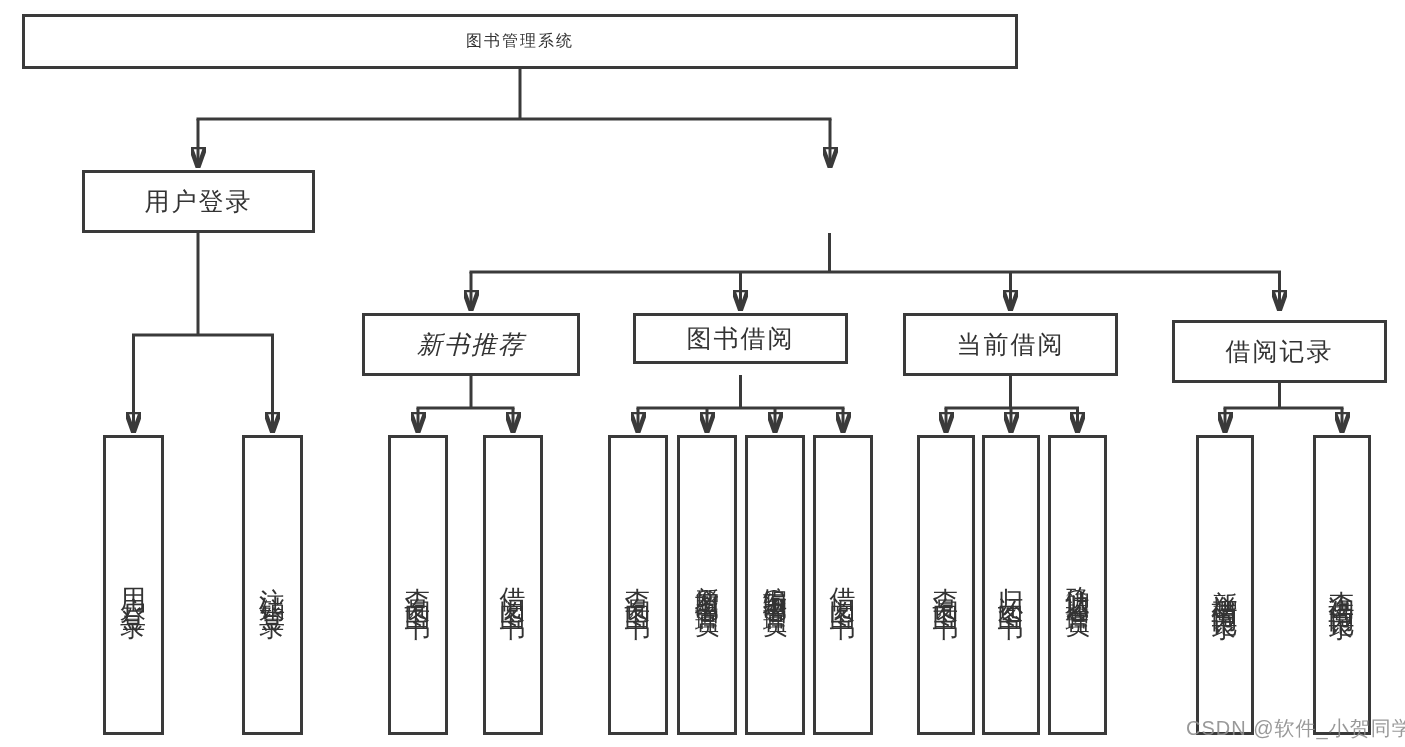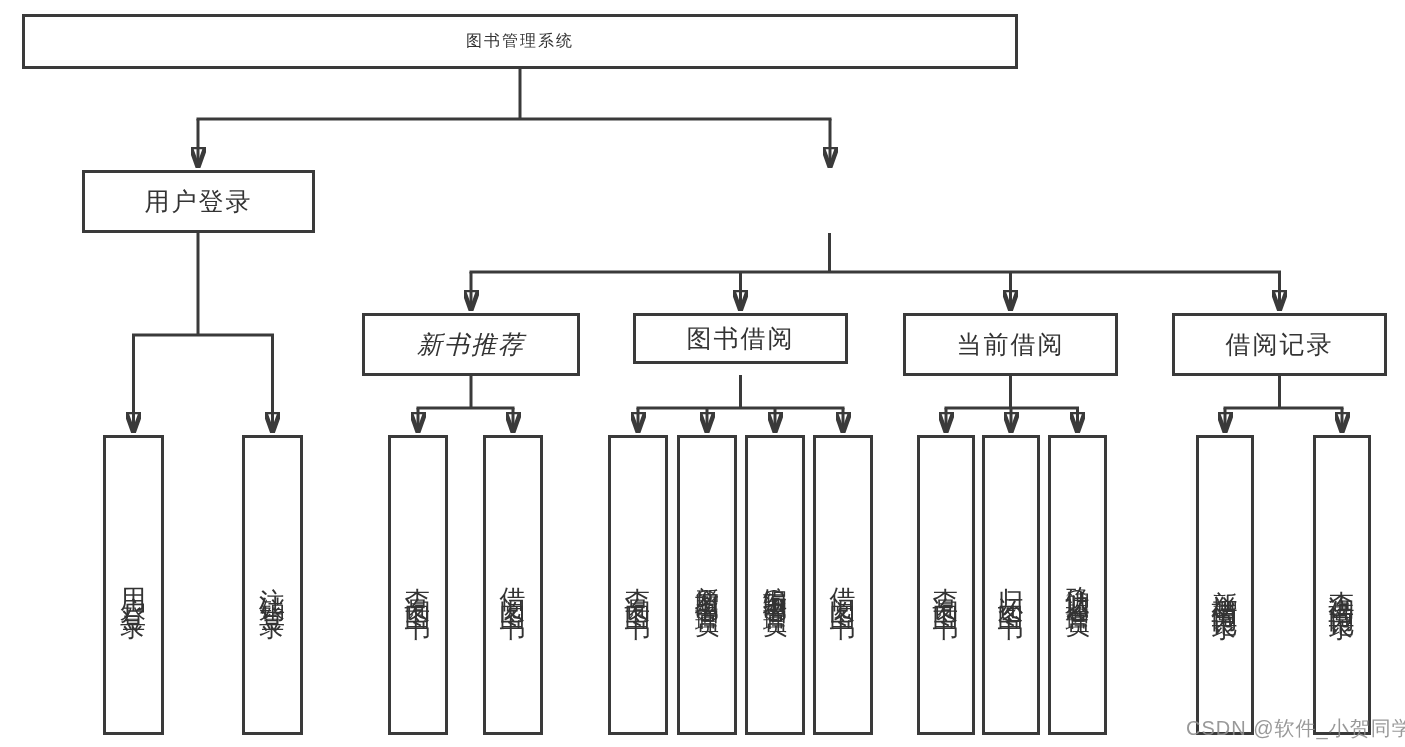--- a/index.html
+++ b/index.html
@@ -127,21 +127,21 @@
 
   <div class="node node-h" style="left:362px; top:313px; width:218px; height:63px;font-style:italic;">
     <span>新书推荐</span>
   </div>
   <div class="node node-h" style="left:633px; top:313px; width:215px; height:51px;">
     <span>图书借阅</span>
   </div>
   <div class="node node-h" style="left:903px; top:313px; width:215px; height:63px;">
     <span>当前借阅</span>
   </div>
-  <div class="node node-h" style="left:1172px; top:313px; width:215px; height:63px;">
+  <div class="node node-h" style="left:1172px; top:320px; width:215px; height:63px;">
     <span>借阅记录</span>
   </div>
 
   <div class="node node-v sp4" style="left:103px; top:435px; width:61px; height:300px;">
     <span>用户登录</span>
   </div>
   <div class="node node-v sp4" style="left:242px; top:435px; width:61px; height:300px;">
     <span>注销登录</span>
   </div>
 

